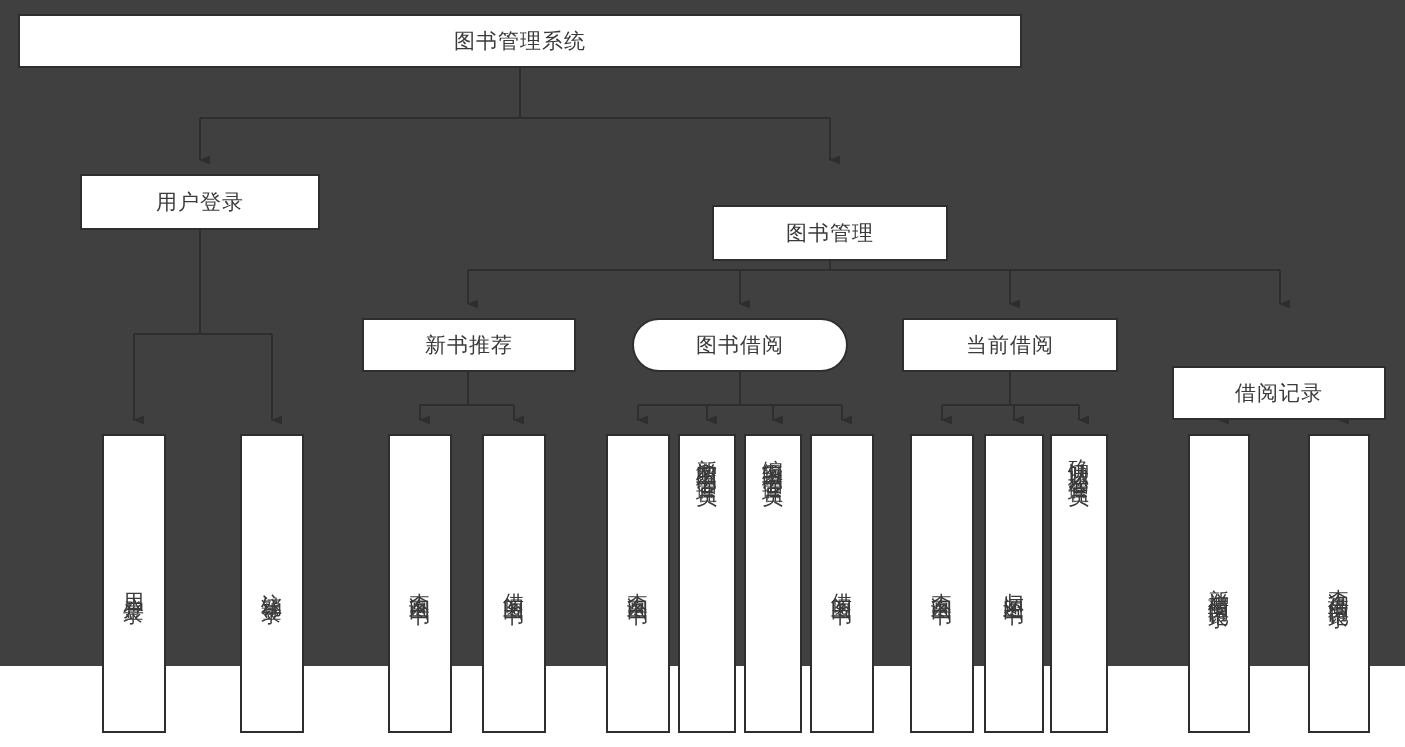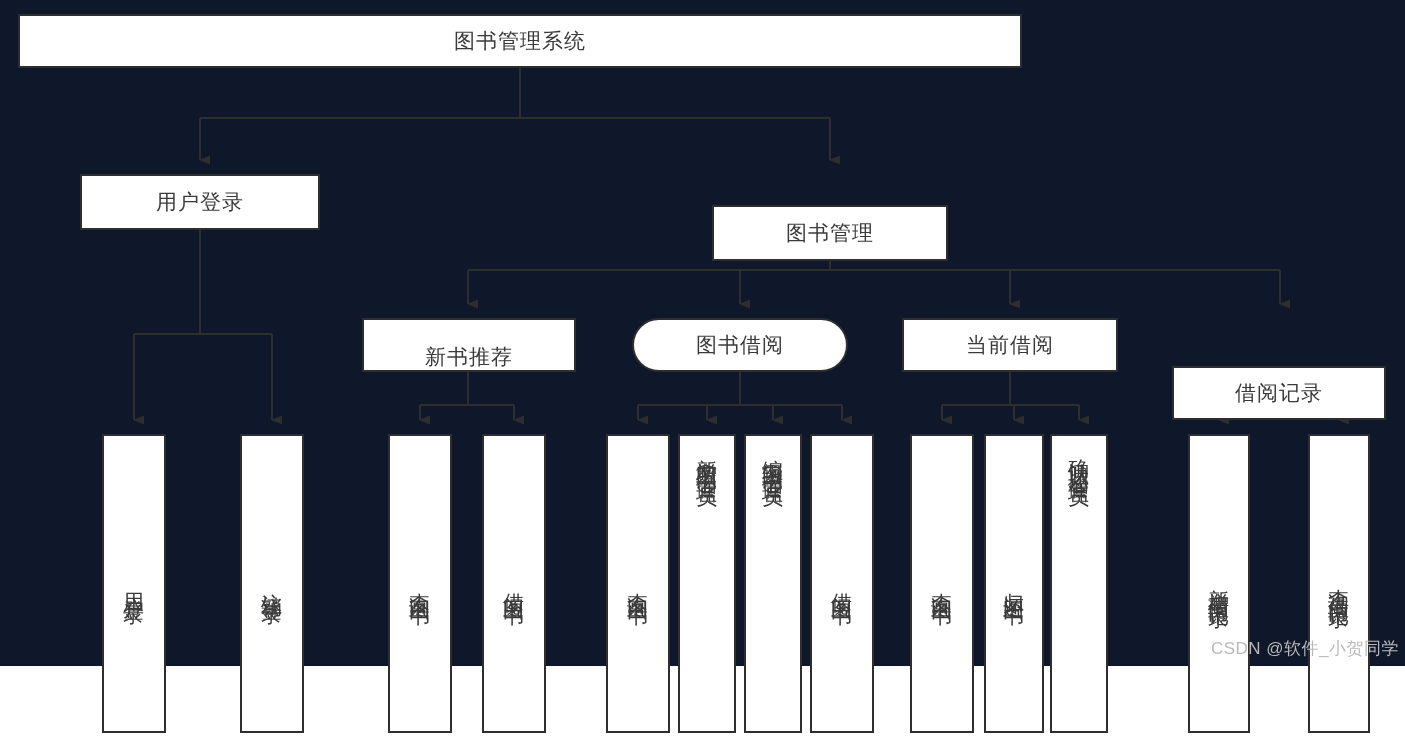--- a/index.html
+++ b/index.html
@@ -11,21 +11,21 @@
     width: 1405px;
     height: 747px;
     font-family: "Liberation Sans", "DejaVu Sans", sans-serif;
     overflow: hidden;
     position: relative;
   }
   #diagram-root {
     position: relative;
     width: 1405px;
     height: 666px;
-    background: #0f172a;
+    background: #404040;
   }
   svg#connectors {
     position: absolute;
     left: 0;
     top: 0;
     width: 1405px;
     height: 747px;
     pointer-events: none;
   }
   .node {
@@ -133,21 +133,21 @@
     <span class="node-label">图书管理系统</span>
   </div>
 
   <div class="node" style="left:80px; top:174px; width:240px; height:56px;">
     <span class="node-label">用户登录</span>
   </div>
   <div class="node" style="left:712px; top:174px; width:236px; height:56px;margin-top:31px;">
     <span class="node-label">图书管理</span>
   </div>
 
-  <div class="node" style="left:362px; top:318px; width:214px; height:54px;align-items:flex-end;">
+  <div class="node" style="left:362px; top:318px; width:214px; height:54px;">
     <span class="node-label">新书推荐</span>
   </div>
   <div class="node" style="left:632px; top:318px; width:216px; height:54px;border-radius:27px;">
     <span class="node-label">图书借阅</span>
   </div>
   <div class="node" style="left:902px; top:318px; width:216px; height:54px;">
     <span class="node-label">当前借阅</span>
   </div>
   <div class="node" style="left:1172px; top:318px; width:214px; height:54px;margin-top:48px;">
     <span class="node-label">借阅记录</span>
@@ -190,15 +190,14 @@
     <span class="node-label">确认归还（管理员）</span>
   </div>
 
   <div class="node vertical centered" style="left:1188px; top:434px; width:62px; height:299px;">
     <span class="node-label">新增借阅记录</span>
   </div>
   <div class="node vertical centered" style="left:1308px; top:434px; width:62px; height:299px;">
     <span class="node-label">查询借阅记录</span>
   </div>
 
-  <div class="watermark">CSDN @软件_小贺同学</div>
 
 </div>
 
 </body></html>

